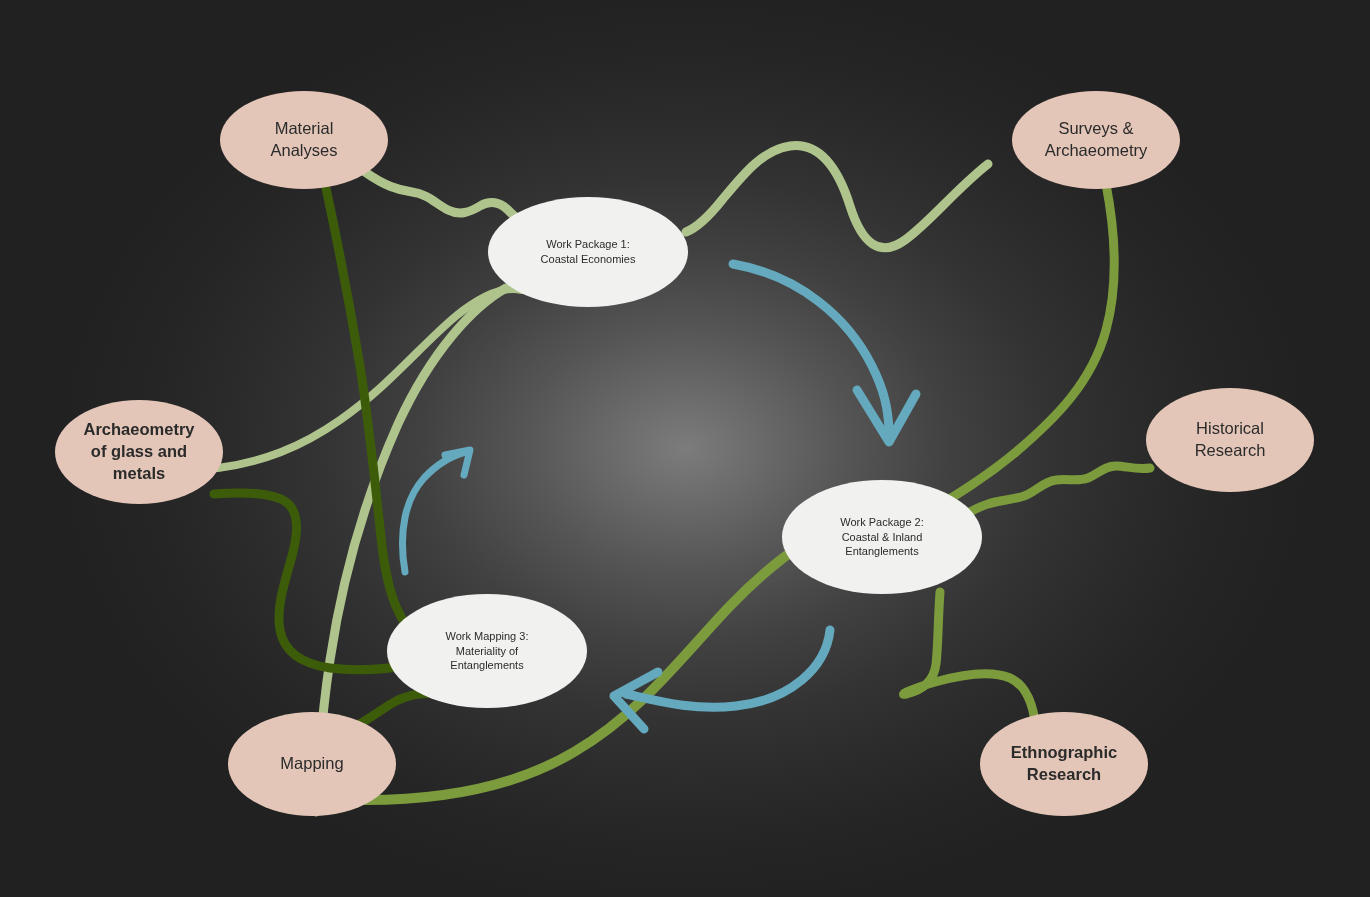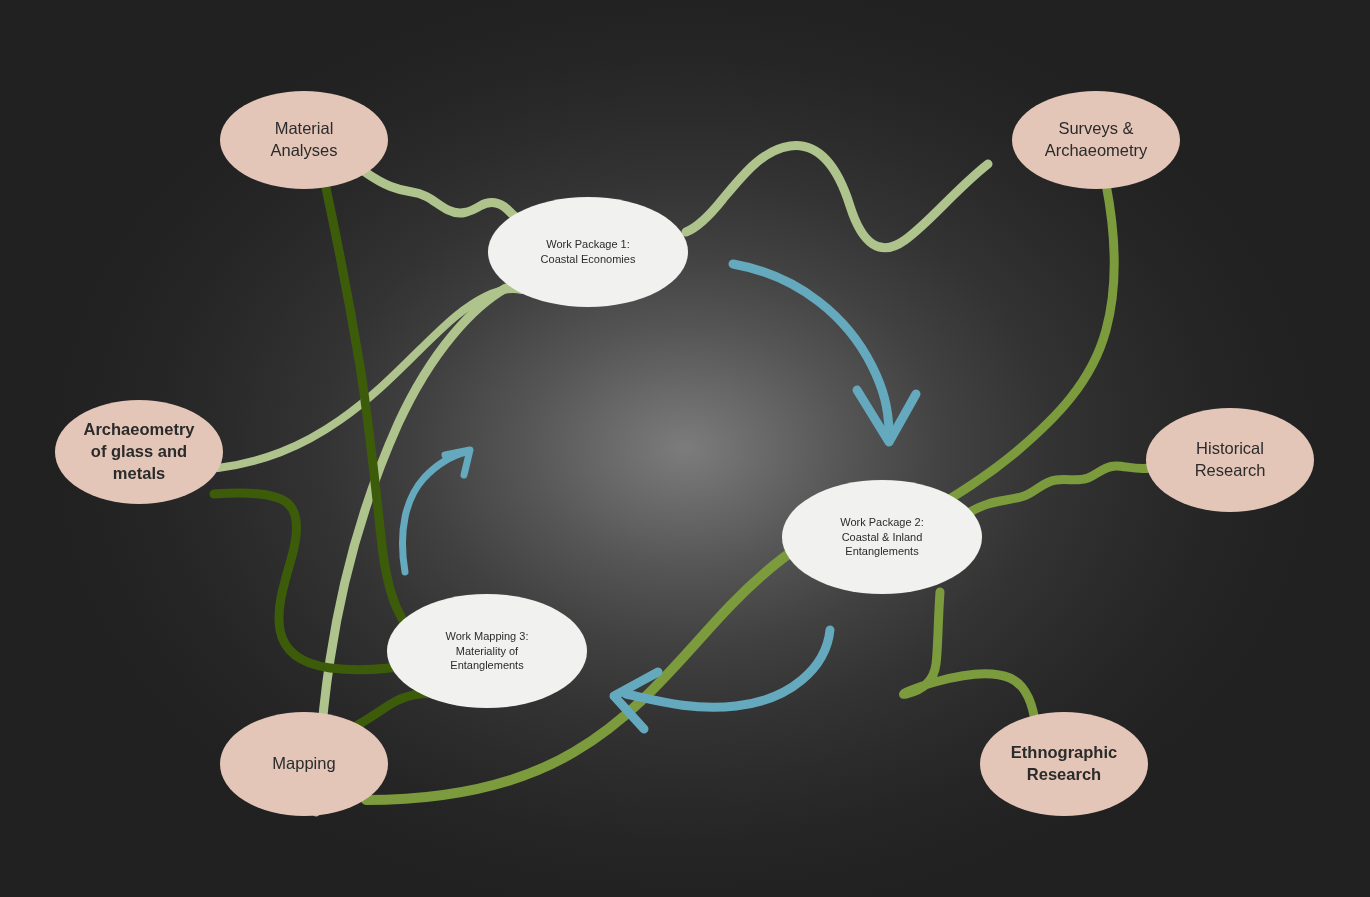--- a/index.html
+++ b/index.html
@@ -185,28 +185,28 @@
   </div>
 
   <div class="node node-input" style="left:55px; top:400px; width:168px; height:104px;font-weight:bold;">
     <span>
       <span>Archaeometry</span>
       <span>of glass and</span>
       <span>metals</span>
     </span>
   </div>
 
-  <div class="node node-input" style="left:1146px; top:408px; width:168px; height:104px;text-align:center;">
+  <div class="node node-input" style="left:1146px; top:388px; width:168px; height:104px;text-align:center;">
     <span>
       <span>Historical</span>
       <span>Research</span>
     </span>
   </div>
 
-  <div class="node node-input" style="left:220px; top:712px; width:168px; height:104px;">
+  <div class="node node-input" style="left:228px; top:712px; width:168px; height:104px;">
     <span>
       <span>Mapping</span>
     </span>
   </div>
 
   <div class="node node-input" style="left:980px; top:712px; width:168px; height:104px;font-weight:bold;">
     <span>
       <span>Ethnographic</span>
       <span>Research</span>
     </span>

